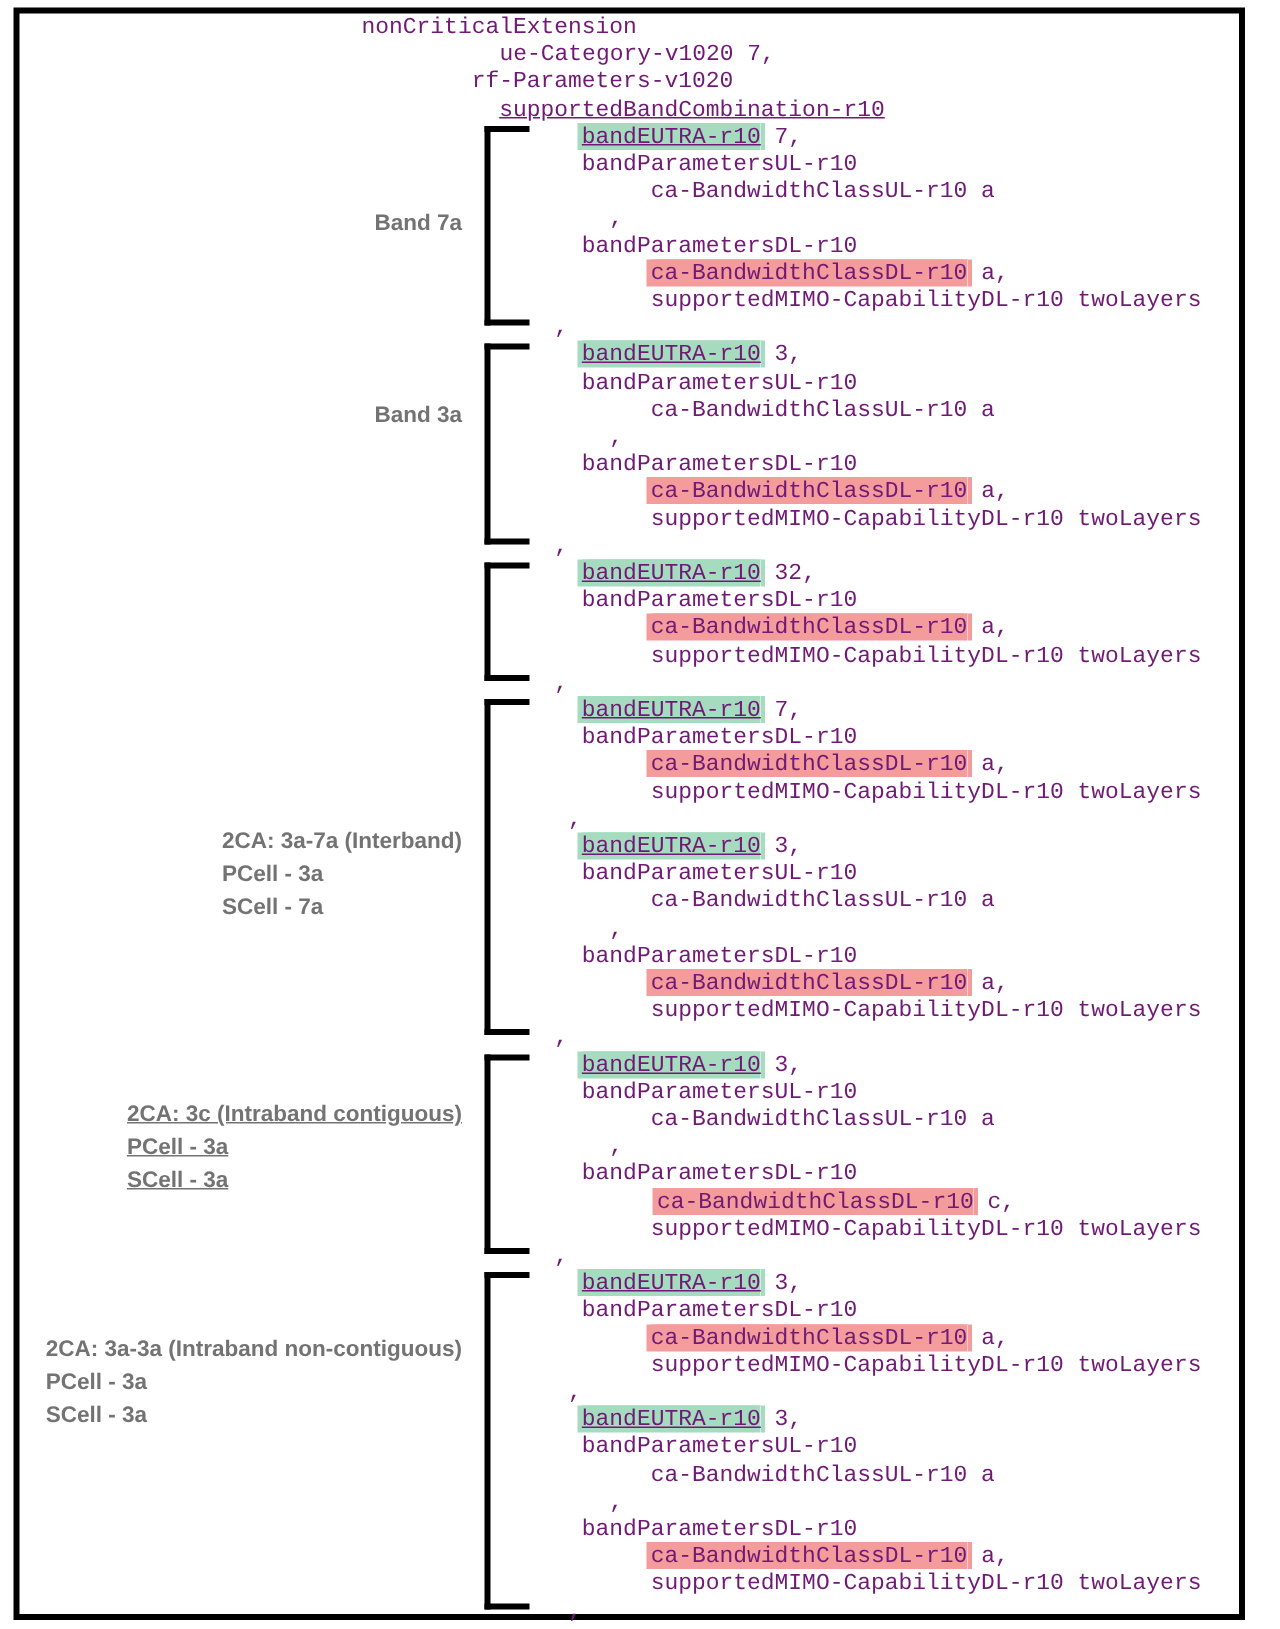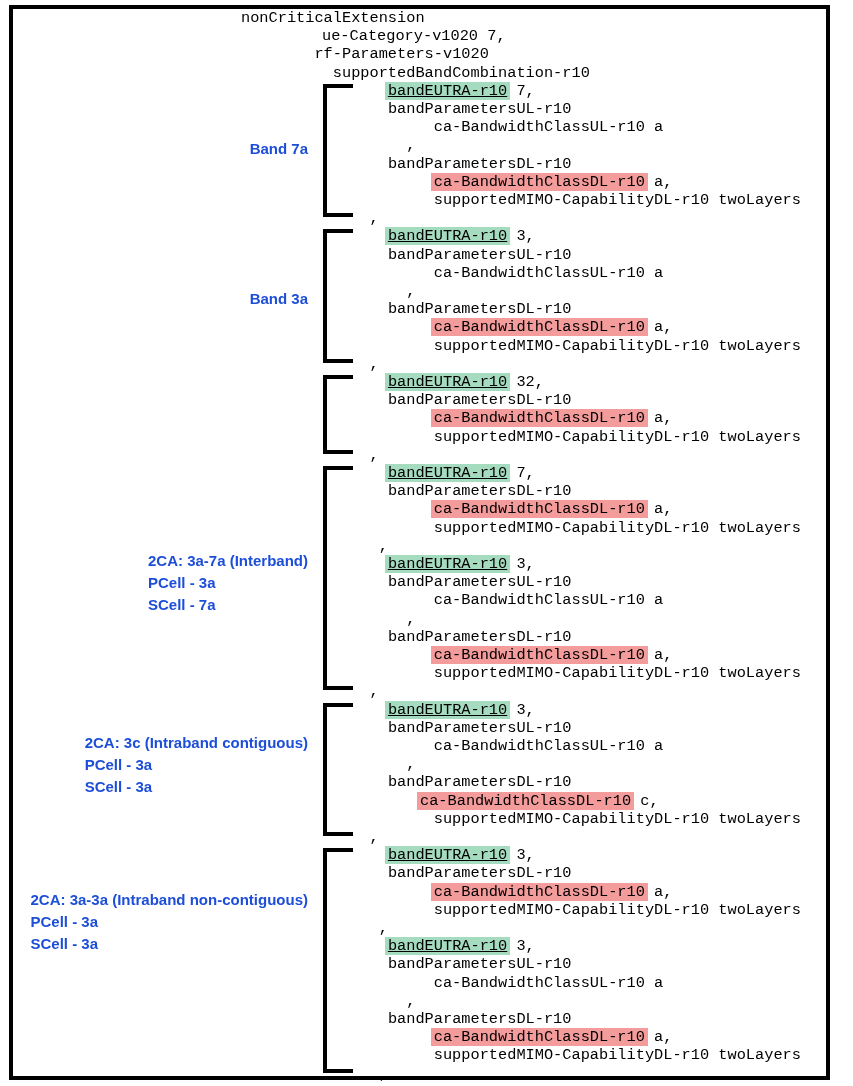--- a/index.html
+++ b/index.html
@@ -6,70 +6,70 @@
   #canvas {
     position:relative; width:853px; height:1086px; background:#ffffff;
     overflow:hidden;
     font-family:"Liberation Mono","DejaVu Sans Mono",monospace;
   }
   .frame {
     position:absolute; left:9px; top:5px; width:813px; height:1067px;
     border:4px solid var(--border,#000);
   }
   .code-line {
-    position:absolute; white-space:pre; color:#000000;
+    position:absolute; white-space:pre; color:#701a75;
     font-size:15.3px; line-height:18.2px; height:18.2px;
   }
   .hl-green {
     background:var(--green,#a5dbbf);
     box-shadow:-3px 0 0 var(--green,#a5dbbf), 3px 0 0 var(--green,#a5dbbf);
     text-decoration:underline;
   }
   .hl-red {
     background:var(--red,#f49b9b);
     box-shadow:-3px 0 0 var(--red,#f49b9b), 3px 0 0 var(--red,#f49b9b);
   }
   .bracket {
     position:absolute; left:323px; width:26px;
     border:4px solid var(--bracket,#000); border-right:none;
   }
   .block-label {
-    position:absolute; right:545px; white-space:pre; color:#1d4ed8; text-align:left;
+    position:absolute; right:545px; white-space:pre; color:#737373; text-align:left;
     font-family:"Liberation Sans","DejaVu Sans",sans-serif;
     font-weight:bold; font-size:15px; line-height:22px;
   }
 </style>
 </head>
 <body>
 
 <div id="canvas">
   <div class="frame"></div>
 <div class="code-line" style="top: 9px; left: 241px;"><span>nonCriticalExtension</span></div>
-    <div class="code-line" style="top: 27.2px; left: 322px;"><span>ue-Category-v1020 7,</span></div>
+    <div class="code-line" style="top: 27.2px; left: 333px;"><span>ue-Category-v1020 7,</span></div>
     <div class="code-line" style="top: 45.4px; left: 314.44px;"><span>rf-Parameters-v1020</span></div>
-    <div class="code-line" style="top: 63.6px; left: 332.8px;"><span>supportedBandCombination-r10</span></div>
+    <div class="code-line" style="top: 63.6px; left: 332.8px; text-decoration: underline;"><span>supportedBandCombination-r10</span></div>
     <div class="code-line" style="top: 81.8px; left: 387.88px;"><span class="hl-green">bandEUTRA-r10</span><span> 7,</span></div>
     <div class="code-line" style="top: 100px; left: 387.88px;"><span>bandParametersUL-r10</span></div>
     <div class="code-line" style="top: 118.2px; left: 433.78px;"><span>ca-BandwidthClassUL-r10 a</span></div>
     <div class="code-line" style="top: 136.4px; left: 406.24px;"><span>,</span></div>
     <div class="code-line" style="top: 154.6px; left: 387.88px;"><span>bandParametersDL-r10</span></div>
     <div class="code-line" style="top: 172.8px; left: 433.78px;"><span class="hl-red">ca-BandwidthClassDL-r10</span><span> a,</span></div>
     <div class="code-line" style="top: 191px; left: 433.78px;"><span>supportedMIMO-CapabilityDL-r10 twoLayers</span></div>
     <div class="bracket" style="top: 83.8px; height: 125.4px;"></div>
     <div class="block-label" style="top: 137.5px;">Band 7a</div>
     <div class="code-line" style="top: 209.2px; left: 369.52px;"><span>,</span></div>
     <div class="code-line" style="top: 227.4px; left: 387.88px;"><span class="hl-green">bandEUTRA-r10</span><span> 3,</span></div>
     <div class="code-line" style="top: 245.6px; left: 387.88px;"><span>bandParametersUL-r10</span></div>
     <div class="code-line" style="top: 263.8px; left: 433.78px;"><span>ca-BandwidthClassUL-r10 a</span></div>
     <div class="code-line" style="top: 282px; left: 406.24px;"><span>,</span></div>
     <div class="code-line" style="top: 300.2px; left: 387.88px;"><span>bandParametersDL-r10</span></div>
     <div class="code-line" style="top: 318.4px; left: 433.78px;"><span class="hl-red">ca-BandwidthClassDL-r10</span><span> a,</span></div>
     <div class="code-line" style="top: 336.6px; left: 433.78px;"><span>supportedMIMO-CapabilityDL-r10 twoLayers</span></div>
     <div class="bracket" style="top: 229.4px; height: 125.4px;"></div>
-    <div class="block-label" style="top: 288px;">Band 3a</div>
+    <div class="block-label" style="top: 266px;">Band 3a</div>
     <div class="code-line" style="top: 354.8px; left: 369.52px;"><span>,</span></div>
     <div class="code-line" style="top: 373px; left: 387.88px;"><span class="hl-green">bandEUTRA-r10</span><span> 32,</span></div>
     <div class="code-line" style="top: 391.2px; left: 387.88px;"><span>bandParametersDL-r10</span></div>
     <div class="code-line" style="top: 409.4px; left: 433.78px;"><span class="hl-red">ca-BandwidthClassDL-r10</span><span> a,</span></div>
     <div class="code-line" style="top: 427.6px; left: 433.78px;"><span>supportedMIMO-CapabilityDL-r10 twoLayers</span></div>
     <div class="bracket" style="top: 375px; height: 70.8px;"></div>
     <div class="code-line" style="top: 445.8px; left: 369.52px;"><span>,</span></div>
     <div class="code-line" style="top: 464px; left: 387.88px;"><span class="hl-green">bandEUTRA-r10</span><span> 7,</span></div>
     <div class="code-line" style="top: 482.2px; left: 387.88px;"><span>bandParametersDL-r10</span></div>
     <div class="code-line" style="top: 500.4px; left: 433.78px;"><span class="hl-red">ca-BandwidthClassDL-r10</span><span> a,</span></div>
@@ -85,24 +85,24 @@
     <div class="bracket" style="top: 466px; height: 216.4px;"></div>
     <div class="block-label" style="top: 550.2px;">2CA: 3a-7a (Interband)
 PCell - 3a
 SCell - 7a</div>
     <div class="code-line" style="top: 682.4px; left: 369.52px;"><span>,</span></div>
     <div class="code-line" style="top: 700.6px; left: 387.88px;"><span class="hl-green">bandEUTRA-r10</span><span> 3,</span></div>
     <div class="code-line" style="top: 718.8px; left: 387.88px;"><span>bandParametersUL-r10</span></div>
     <div class="code-line" style="top: 737px; left: 433.78px;"><span>ca-BandwidthClassUL-r10 a</span></div>
     <div class="code-line" style="top: 755.2px; left: 406.24px;"><span>,</span></div>
     <div class="code-line" style="top: 773.4px; left: 387.88px;"><span>bandParametersDL-r10</span></div>
-    <div class="code-line" style="top: 791.6px; left: 420px;"><span class="hl-red">ca-BandwidthClassDL-r10</span><span> c,</span></div>
+    <div class="code-line" style="top: 791.6px; left: 438px;"><span class="hl-red">ca-BandwidthClassDL-r10</span><span> c,</span></div>
     <div class="code-line" style="top: 809.8px; left: 433.78px;"><span>supportedMIMO-CapabilityDL-r10 twoLayers</span></div>
     <div class="bracket" style="top: 702.6px; height: 125.4px;"></div>
-    <div class="block-label" style="top: 732.3px;">2CA: 3c (Intraband contiguous)
+    <div class="block-label" style="top: 732.3px; text-decoration: underline;">2CA: 3c (Intraband contiguous)
 PCell - 3a
 SCell - 3a</div>
     <div class="code-line" style="top: 828px; left: 369.52px;"><span>,</span></div>
     <div class="code-line" style="top: 846.2px; left: 387.88px;"><span class="hl-green">bandEUTRA-r10</span><span> 3,</span></div>
     <div class="code-line" style="top: 864.4px; left: 387.88px;"><span>bandParametersDL-r10</span></div>
     <div class="code-line" style="top: 882.6px; left: 433.78px;"><span class="hl-red">ca-BandwidthClassDL-r10</span><span> a,</span></div>
     <div class="code-line" style="top: 900.8px; left: 433.78px;"><span>supportedMIMO-CapabilityDL-r10 twoLayers</span></div>
     <div class="code-line" style="top: 919px; left: 378.7px;"><span>,</span></div>
     <div class="code-line" style="top: 937.2px; left: 387.88px;"><span class="hl-green">bandEUTRA-r10</span><span> 3,</span></div>
     <div class="code-line" style="top: 955.4px; left: 387.88px;"><span>bandParametersUL-r10</span></div>

